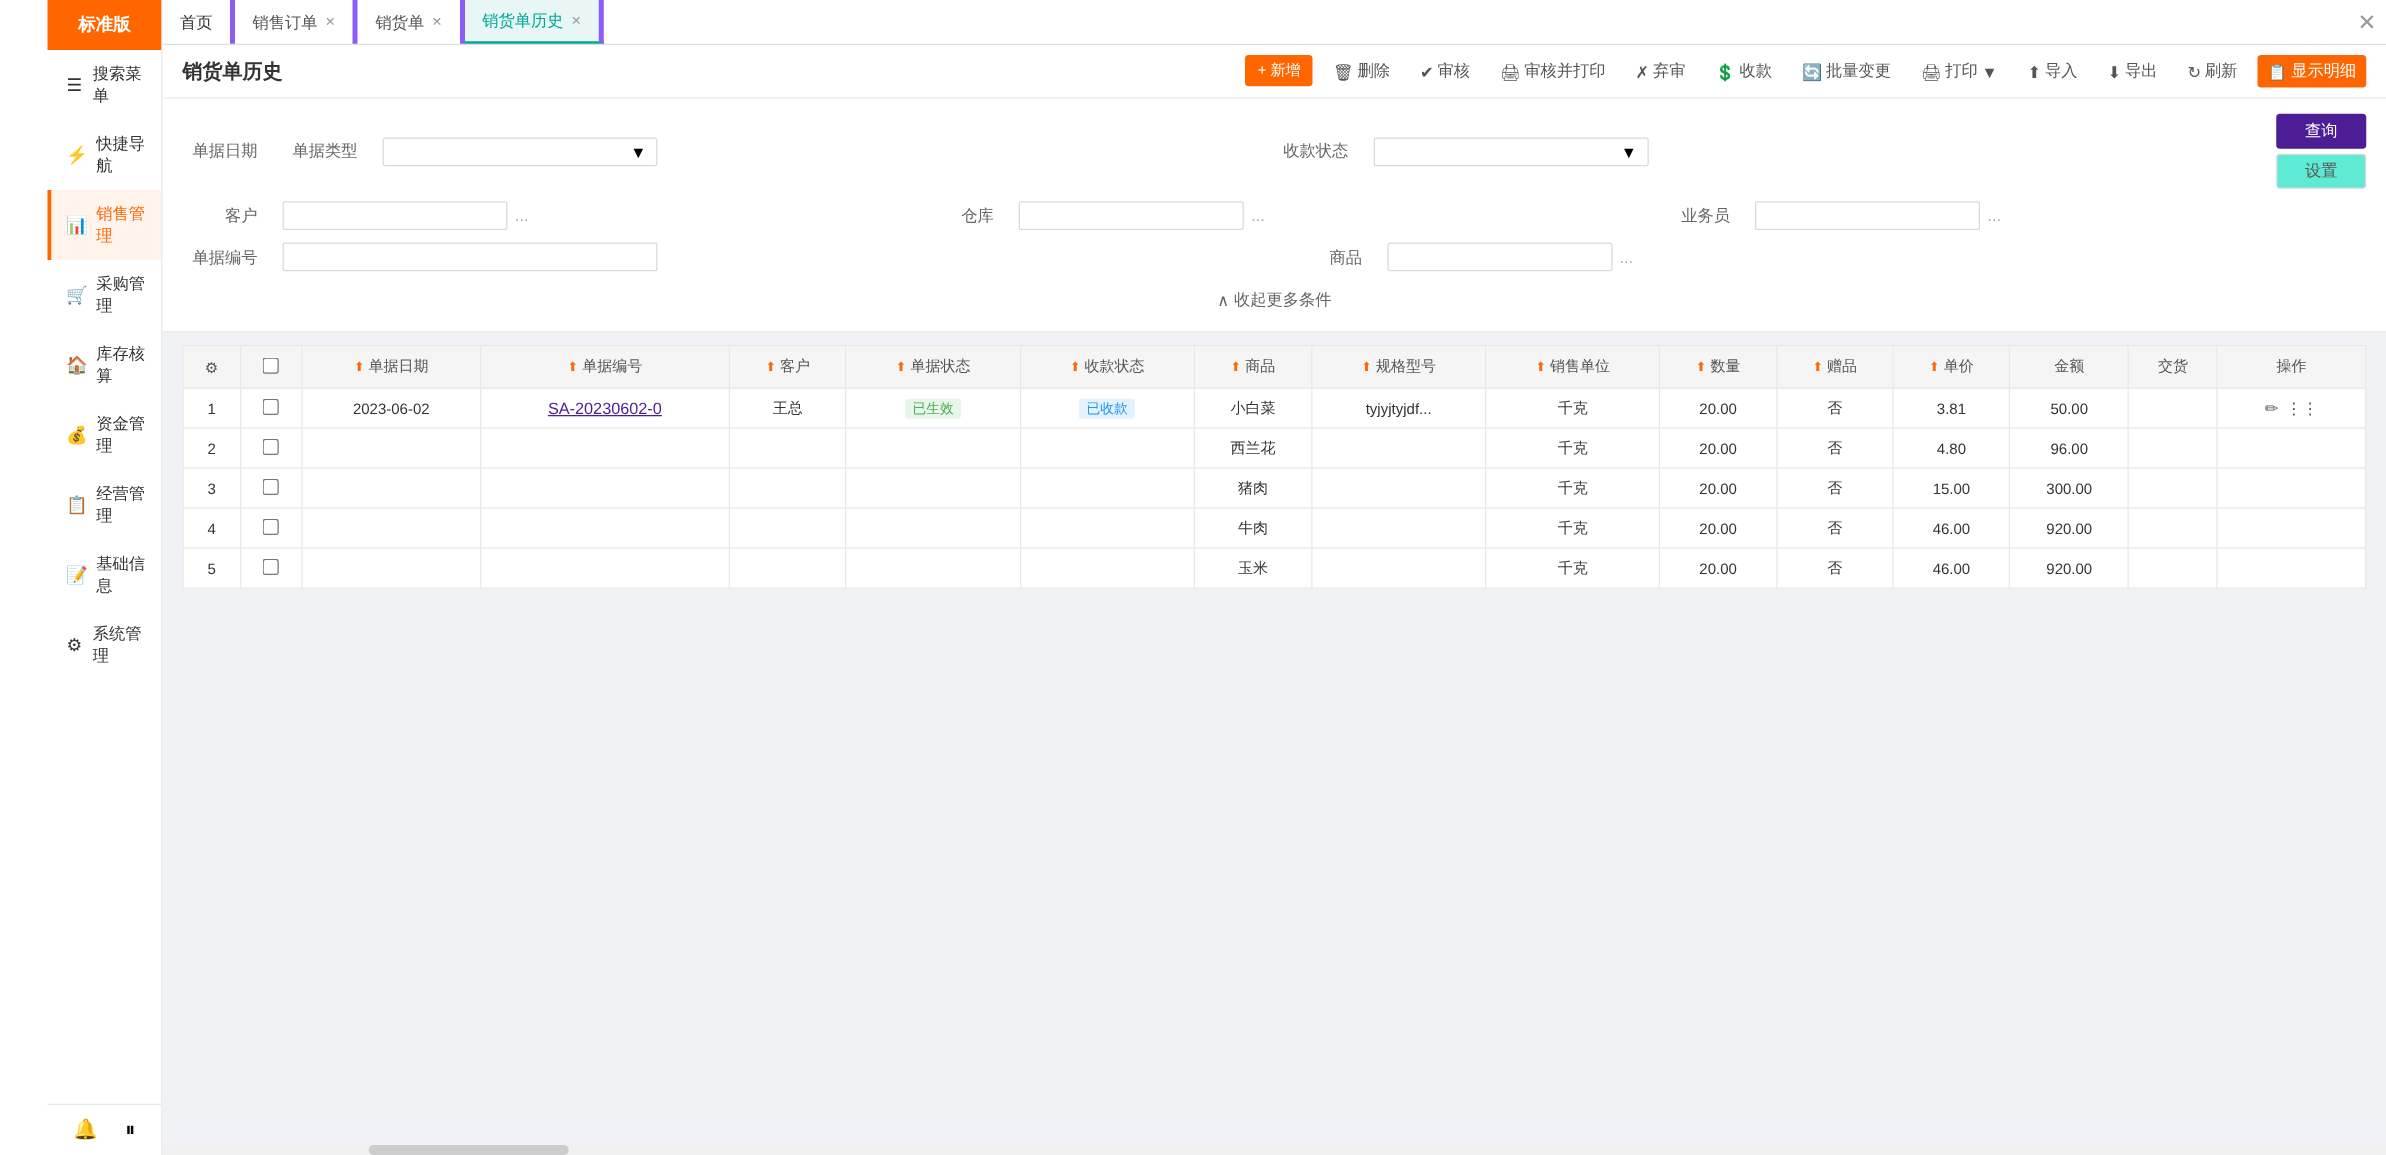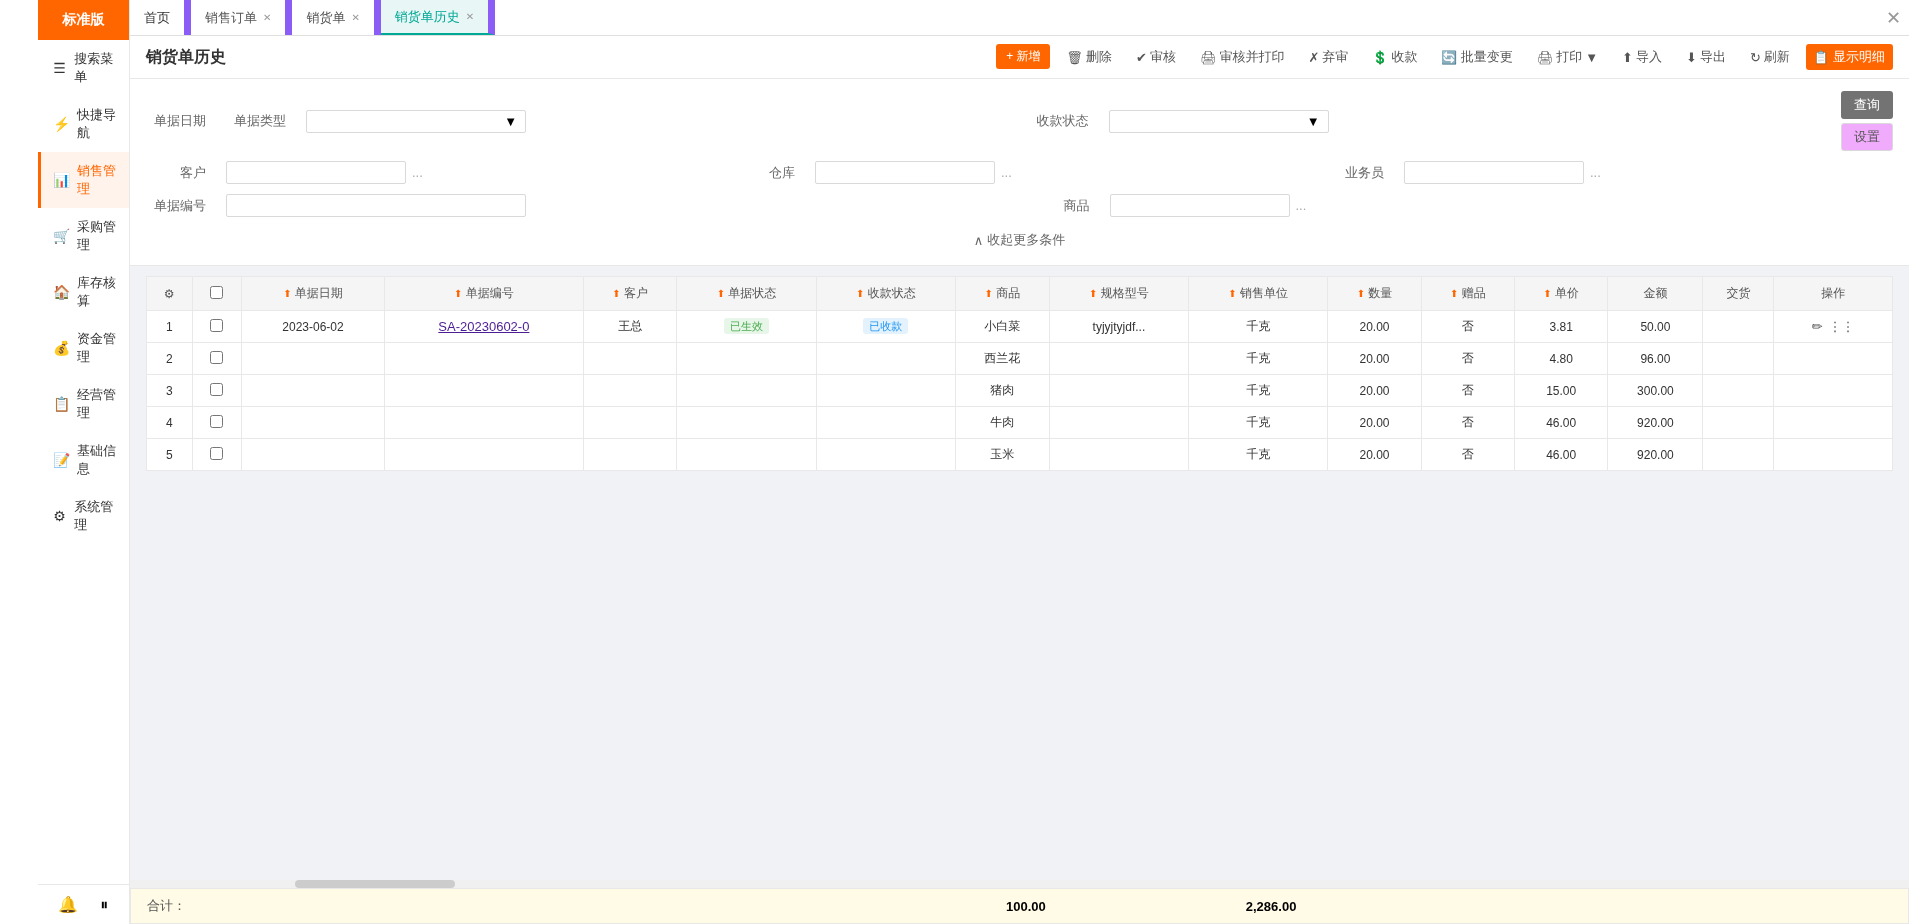--- a/index.html
+++ b/index.html
@@ -62,21 +62,21 @@
       height: 36px;
       flex-shrink: 0;
     }
     .tab {
       display: flex;
       align-items: center;
       padding: 0 14px;
       height: 100%;
       cursor: pointer;
       color: #555;
-      border-right: 7px solid #8b5cf6;
+      border-right: 4px solid #8b5cf6;
       gap: 6px;
       white-space: nowrap;
       justify-content: flex-end;
     }
     .tab:first-child { color: #333; }
     .tab.active {
       background: #e8f7f5;
       color: #00a896;
       border-bottom: 2px solid #00a896;
     }
@@ -203,30 +203,30 @@
       display: flex;
       align-items: center;
       justify-content: center;
       padding: 4px 0;
       color: #666;
       cursor: pointer;
       font-size: 12px;
       gap: 4px;
     }
     .btn-query {
-      background: #737373;
+      background: #4c1d95;
       color: #fff;
       border: none;
       border-radius: 3px;
-      padding: 5px 13px;
+      padding: 5px 23px;
       cursor: pointer;
       font-size: 13px;
     }
     .btn-setting {
-      background: #f0abfc;
+      background: #5eead4;
       color: #555;
       border: 1px solid #d9d9d9;
       border-radius: 3px;
       padding: 4px 12px;
       cursor: pointer;
       font-size: 13px;
     }
 
     
     .table-area {
@@ -632,20 +632,15 @@
     <td></td>
   </tr>
           </tbody>
       </table>
     </div>
 
     <div class="table-scroll-bar">
       <div class="scroll-thumb"></div>
     </div>
 
-    <div class="total-row">
-      <span class="total-label">合计：</span>
-      <span class="total-qty">100.00</span>
-      <span class="total-amount">2,286.00</span>
-    </div>
 
   </div>
 </div>
 
 </body></html>

